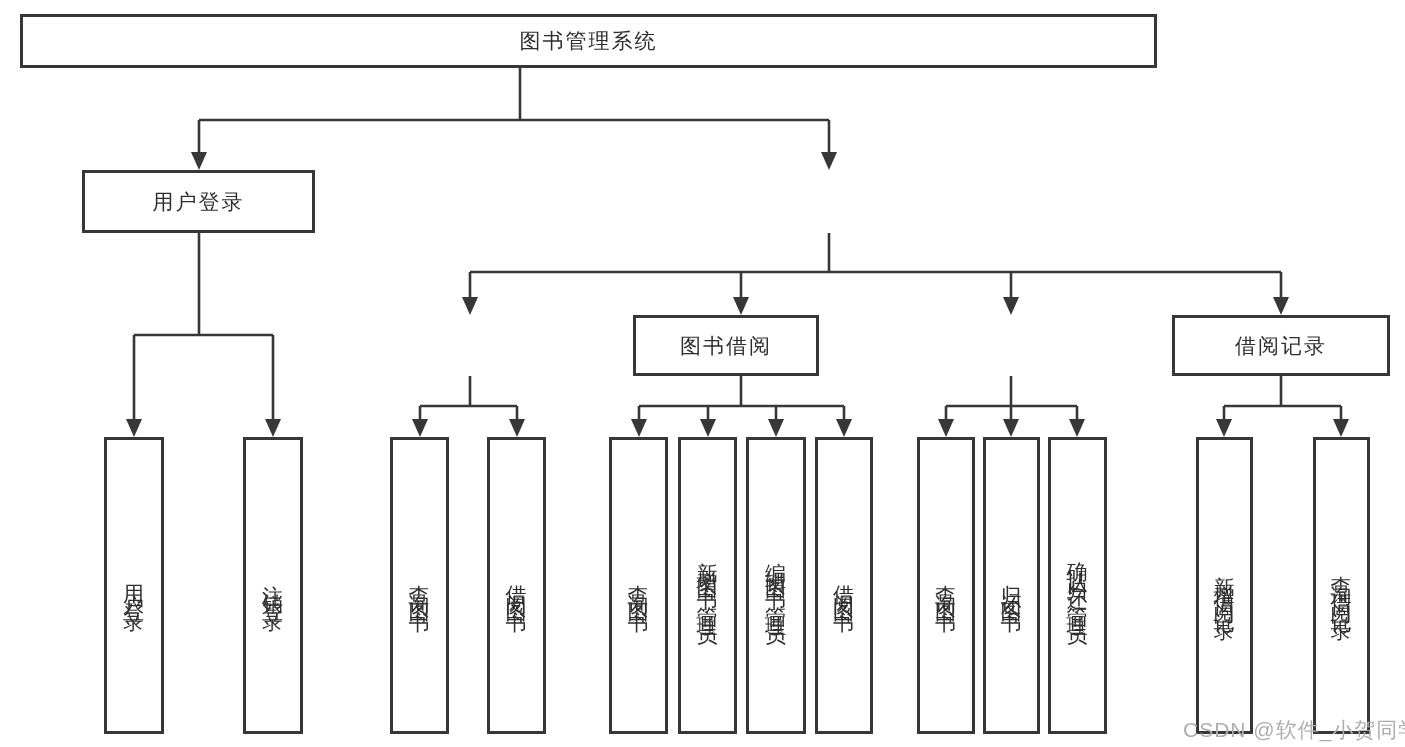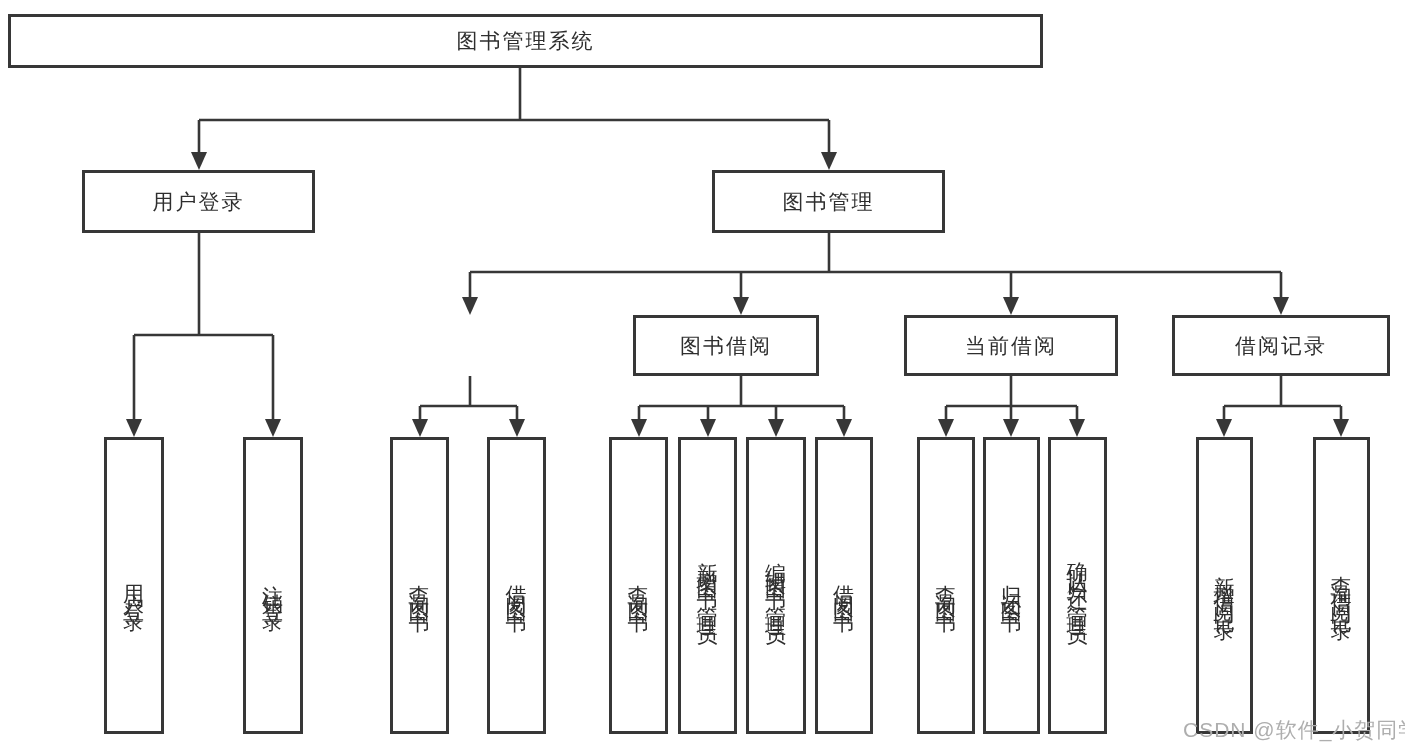--- a/index.html
+++ b/index.html
@@ -116,27 +116,25 @@
       <path d="M768 419 H784 L776 437 Z"></path>
       <path d="M836 419 H852 L844 437 Z"></path>
       <path d="M938 419 H954 L946 437 Z"></path>
       <path d="M1003 419 H1019 L1011 437 Z"></path>
       <path d="M1069 419 H1085 L1077 437 Z"></path>
       <path d="M1216 419 H1232 L1224 437 Z"></path>
       <path d="M1333 419 H1349 L1341 437 Z"></path>
     </g>
   </svg>
 
-  <div class="node h-node" style="left:8px; top:14px; width:1035px; height:54px;">图书管理系统</div>
+  <div class="node h-node" style="left:20px; top:14px; width:1137px; height:54px;">图书管理系统</div>
 
   <div class="node h-node" style="left:82px; top:170px; width:233px; height:63px;">用户登录</div>
-  <div class="node h-node" style="left:712px; top:170px; width:233px; height:63px;">图书管理</div>
 
   <div class="node h-node" style="left:633px; top:315px; width:186px; height:61px;">图书借阅</div>
-  <div class="node h-node" style="left:904px; top:315px; width:214px; height:61px;">当前借阅</div>
   <div class="node h-node" style="left:1172px; top:315px; width:218px; height:61px;">借阅记录</div>
 
   <div class="node v-node" style="left:104px; top:437px; width:60px; height:297px;">用户登录</div>
   <div class="node v-node" style="left:243px; top:437px; width:60px; height:297px;">注销登录</div>
 
   <div class="node v-node" style="left:390px; top:437px; width:59px; height:297px;">查询图书</div>
   <div class="node v-node" style="left:487px; top:437px; width:59px; height:297px;">借阅图书</div>
 
   <div class="node v-node" style="left:609px; top:437px; width:59px; height:297px;">查询图书</div>
   <div class="node v-node" style="left:678px; top:437px; width:59px; height:297px;">新增图书（管理员）</div>

